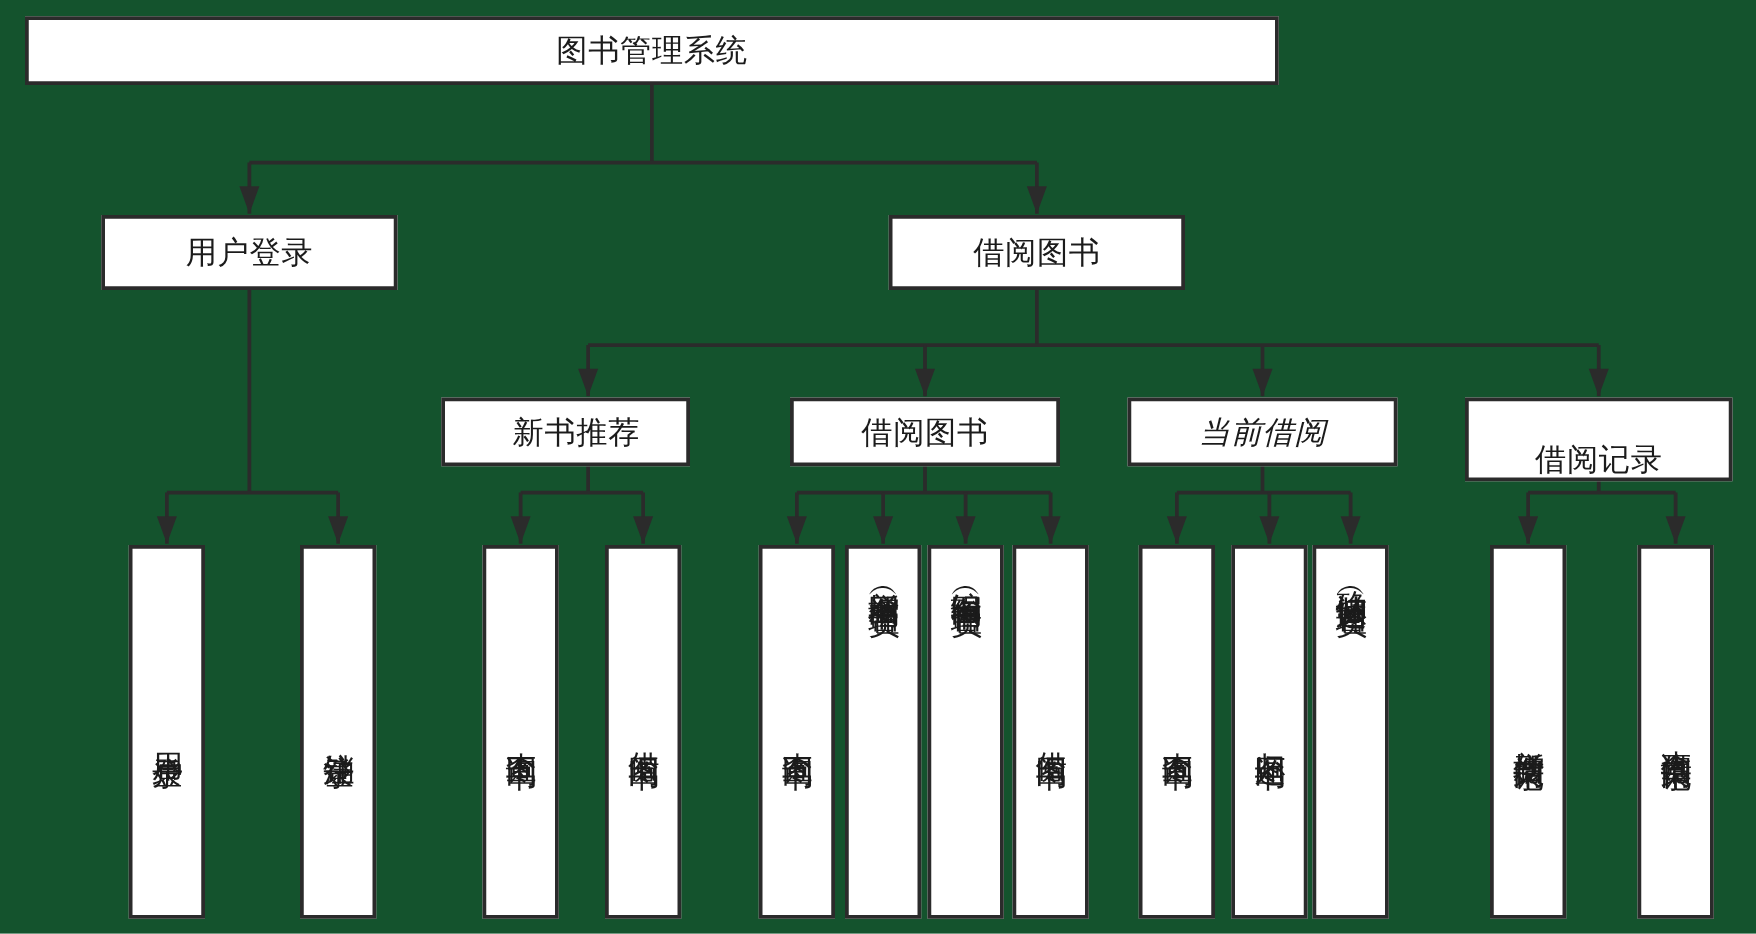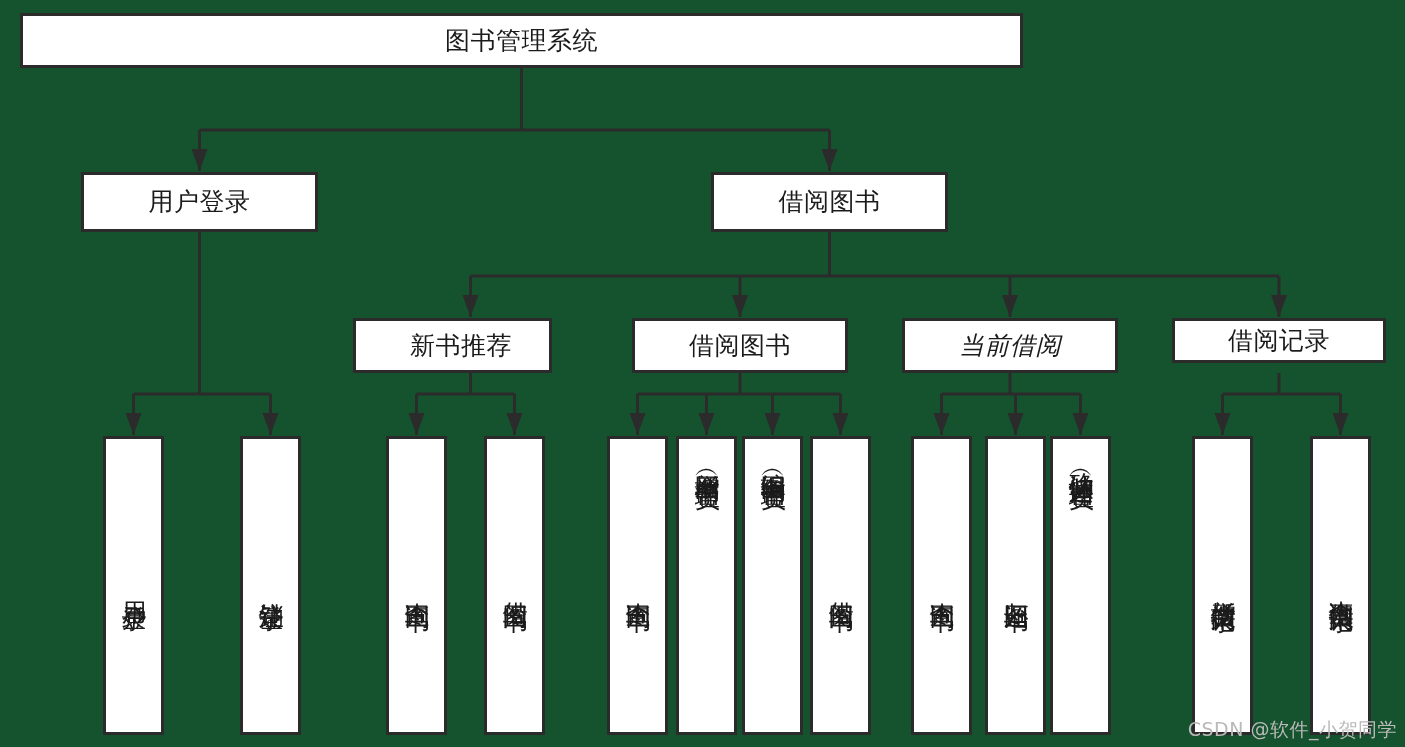--- a/index.html
+++ b/index.html
@@ -143,21 +143,21 @@
       </div>
       <div class="node horizontal" style="left: 353px; top: 318px; width: 199px; height: 55px; padding-left: 17px;">
         <span class="node-label">新书推荐</span>
       </div>
       <div class="node horizontal" style="left: 632px; top: 318px; width: 216px; height: 55px;">
         <span class="node-label">借阅图书</span>
       </div>
       <div class="node horizontal" style="left: 902px; top: 318px; width: 216px; height: 55px; font-style: italic;">
         <span class="node-label">当前借阅</span>
       </div>
-      <div class="node horizontal" style="left: 1172px; top: 318px; width: 214px; height: 45px;">
+      <div class="node horizontal" style="left: 1172px; top: 318px; width: 214px; height: 67px; align-items: flex-end;">
         <span class="node-label">借阅记录</span>
       </div>
       <div class="node vertical v-center" style="left: 103px; top: 436px; width: 61px; height: 299px;">
         <span class="node-label">用户登录</span>
       </div>
       <div class="node vertical v-center" style="left: 240px; top: 436px; width: 61px; height: 299px;">
         <span class="node-label">注销登录</span>
       </div>
       <div class="node vertical v-center" style="left: 386px; top: 436px; width: 61px; height: 299px;">
         <span class="node-label">查询图书</span>
@@ -186,14 +186,13 @@
       <div class="node vertical" style="left: 1050px; top: 436px; width: 61px; height: 299px;">
         <span class="node-label">确认归还（管理员）</span>
       </div>
       <div class="node vertical v-center" style="left: 1192px; top: 436px; width: 61px; height: 299px;">
         <span class="node-label">新增借阅记录</span>
       </div>
       <div class="node vertical v-center" style="left: 1310px; top: 436px; width: 61px; height: 299px;">
         <span class="node-label">查询借阅记录</span>
       </div>
     </div>
-  <div id="watermark">CSDN @软件_小贺同学</div>
 </div>
 
 </body></html>

